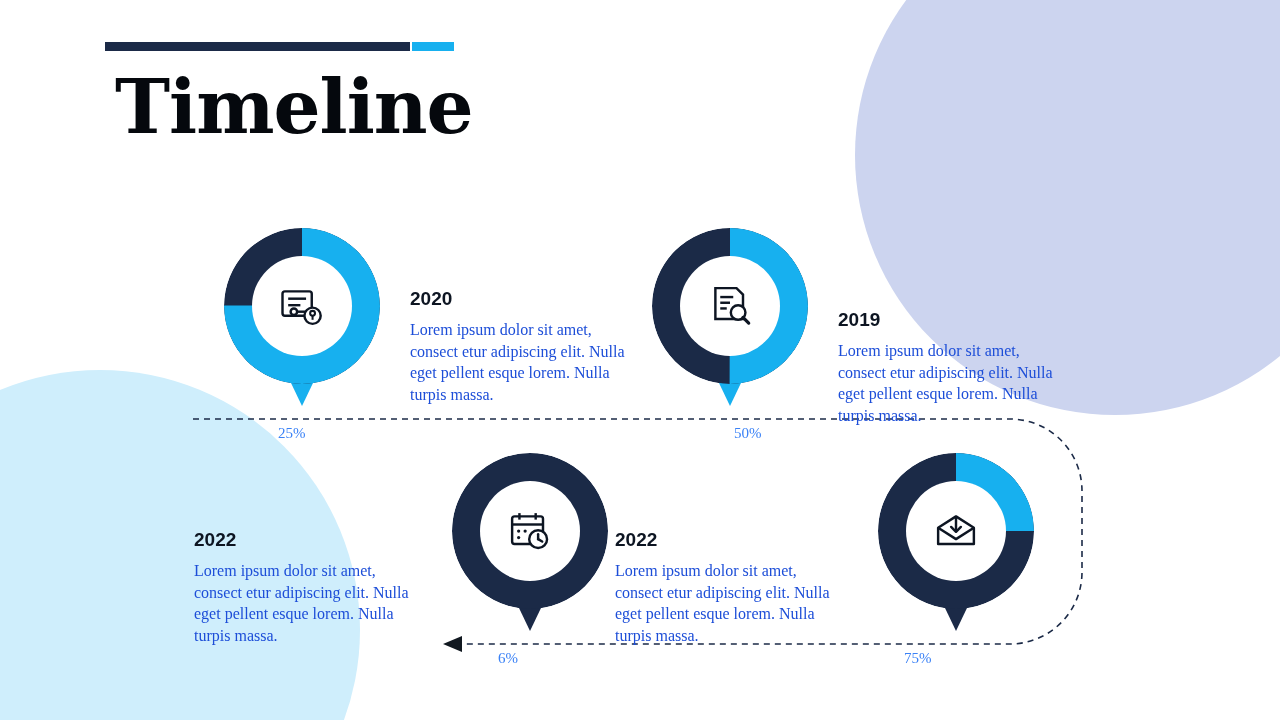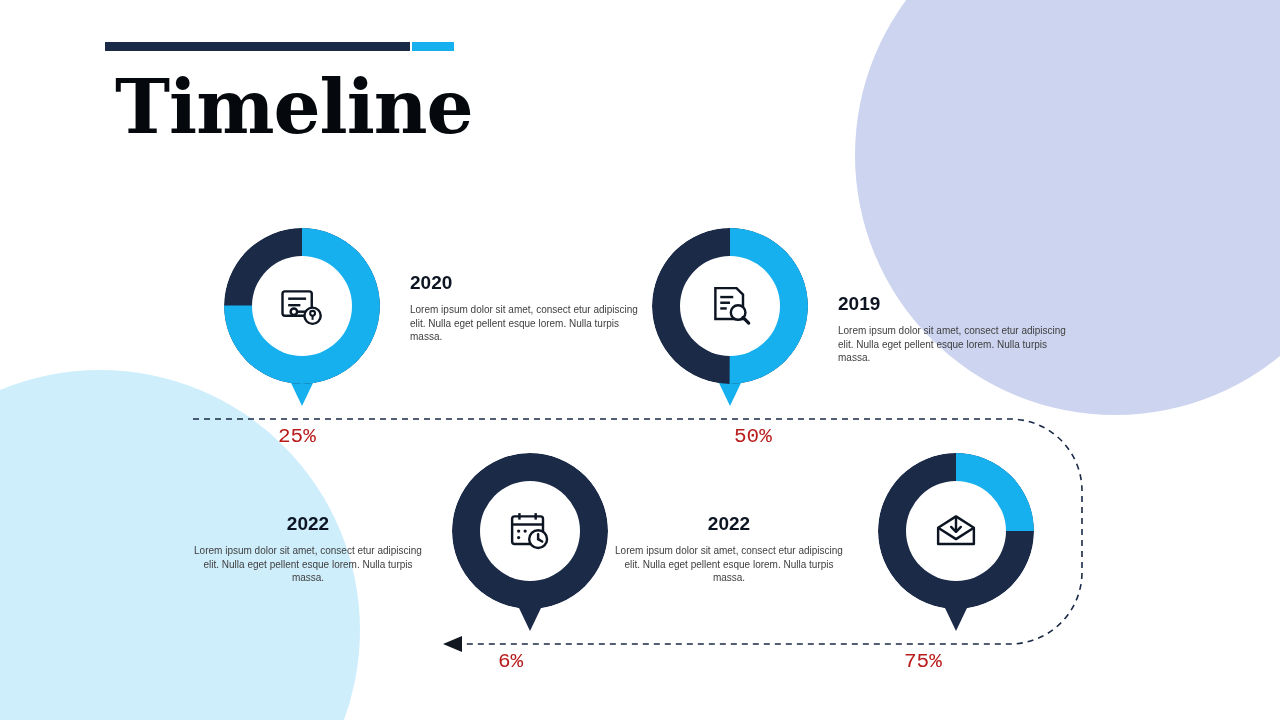--- a/index.html
+++ b/index.html
@@ -69,43 +69,43 @@
     position:absolute;left:28px;top:28px;width:100px;height:100px;border-radius:50%;
     background:#fff;z-index:3;
     display:flex;align-items:center;justify-content:center;
   }
   .pin .ring{z-index:2;}
   .icon-svg{width:52px;height:52px;display:block;}
 
   
   .pct{
     position:absolute;
-    font-family:Liberation Mono, monospace;
-    font-size:21px;
-    color:#b91c1c;
+    font-family:Liberation Serif, serif;
+    font-size:15px;
+    color:#3b82f6;
     white-space:nowrap;
   }
 
   
-  .block{position:absolute;width:228px;}
+  .block{position:absolute;width:228px;margin-top:16px;}
   .block .year{
     font-family:"Liberation Sans", sans-serif;
     font-weight:bold;
     font-size:19px;
     color:#0d1522;
     margin:0 0 9px 0;
   }
   .block .body{
-    font-family:Liberation Sans, sans-serif;
-    font-size:10px;
+    font-family:Liberation Serif, serif;
+    font-size:16px;
     line-height:1.35;
-    color:#404040;
+    color:#1d4ed8;
     margin:0;
   }
-  .block.right-align{text-align:center;}
+  .block.right-align{text-align:left;}
 </style>
 </head>
 <body>
 
 <div class="stage">
 
   <div class="blob-periwinkle blob-top-right"></div>
   <div class="blob-bottom-left"></div>
 
   <div class="rule-dark"></div>

